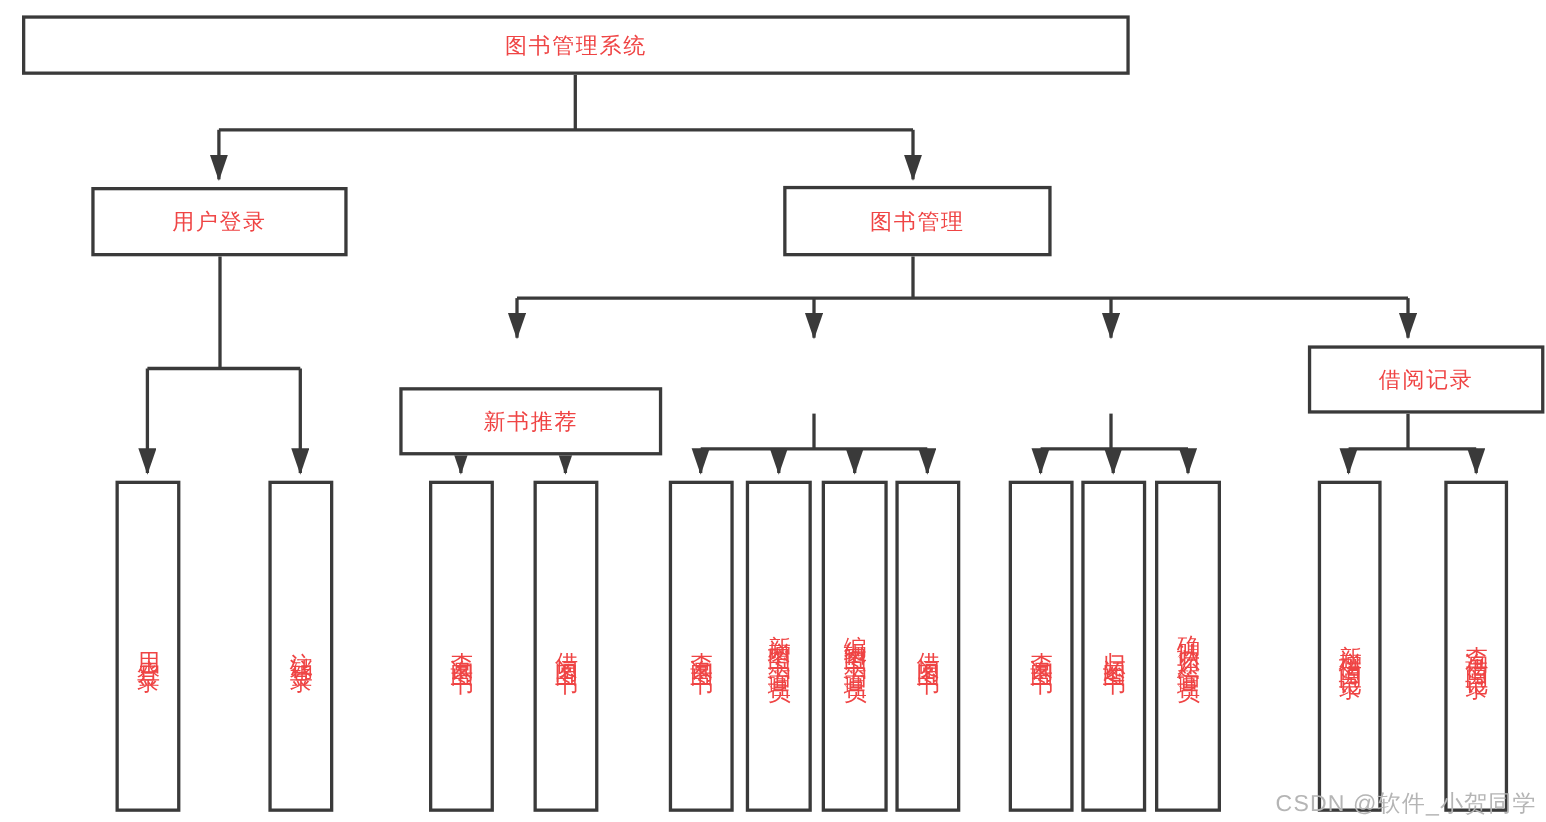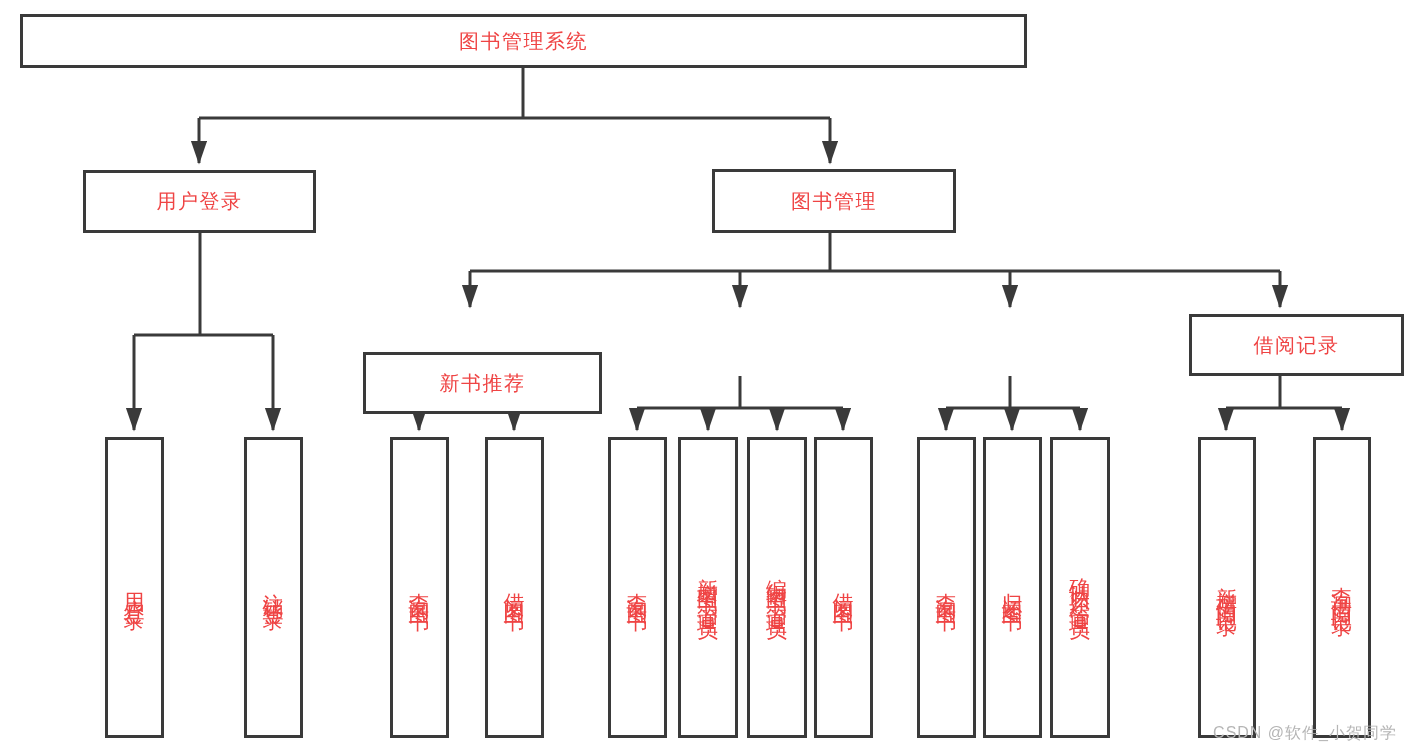--- a/index.html
+++ b/index.html
@@ -33,21 +33,21 @@
     writing-mode:vertical-rl;
     text-orientation:mixed;
     letter-spacing:6px;
     line-height:1.0;
     white-space:nowrap;
   }
   #watermark{
     position:absolute;
     right:8px;bottom:3px;
     color:#b5b5b5;
-    font-size:16px;
+    font-size:21px;
     letter-spacing:1px;
   }
 </style>
 </head>
 <body>
 
 <div id="canvas">
 
   <svg id="wires" viewBox="0 0 1405 747" xmlns="http://www.w3.org/2000/svg">
     <defs>

